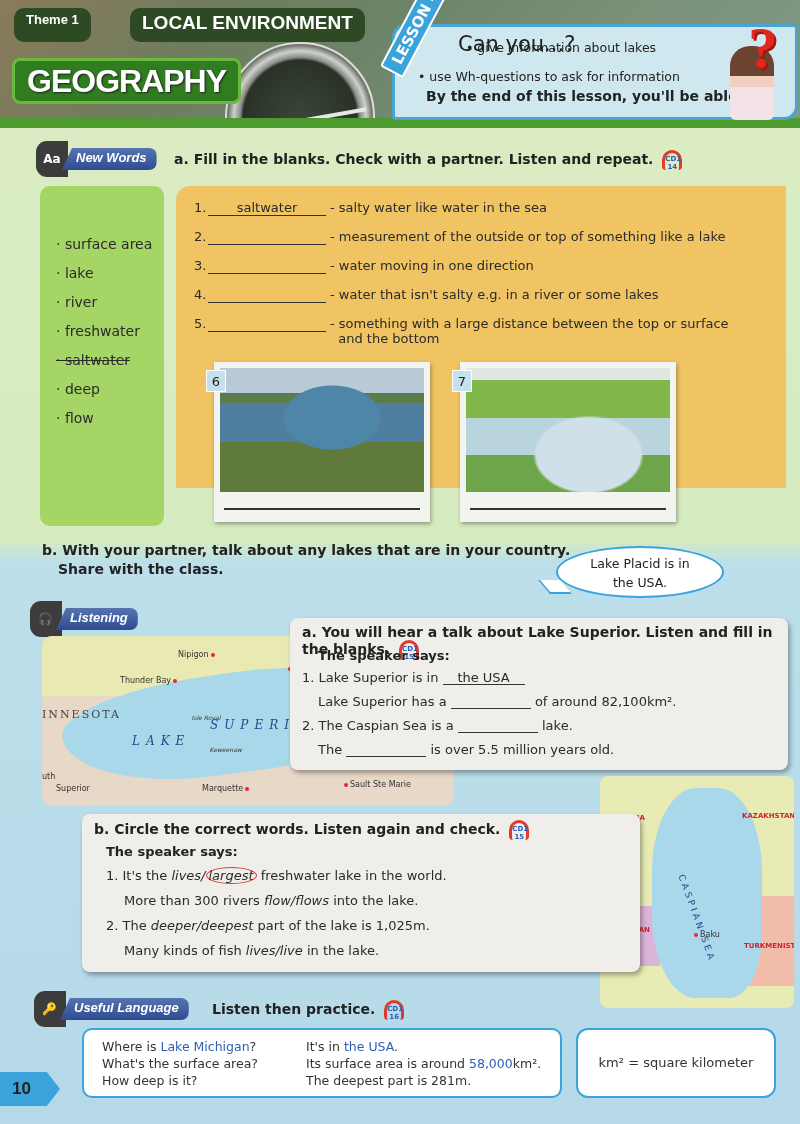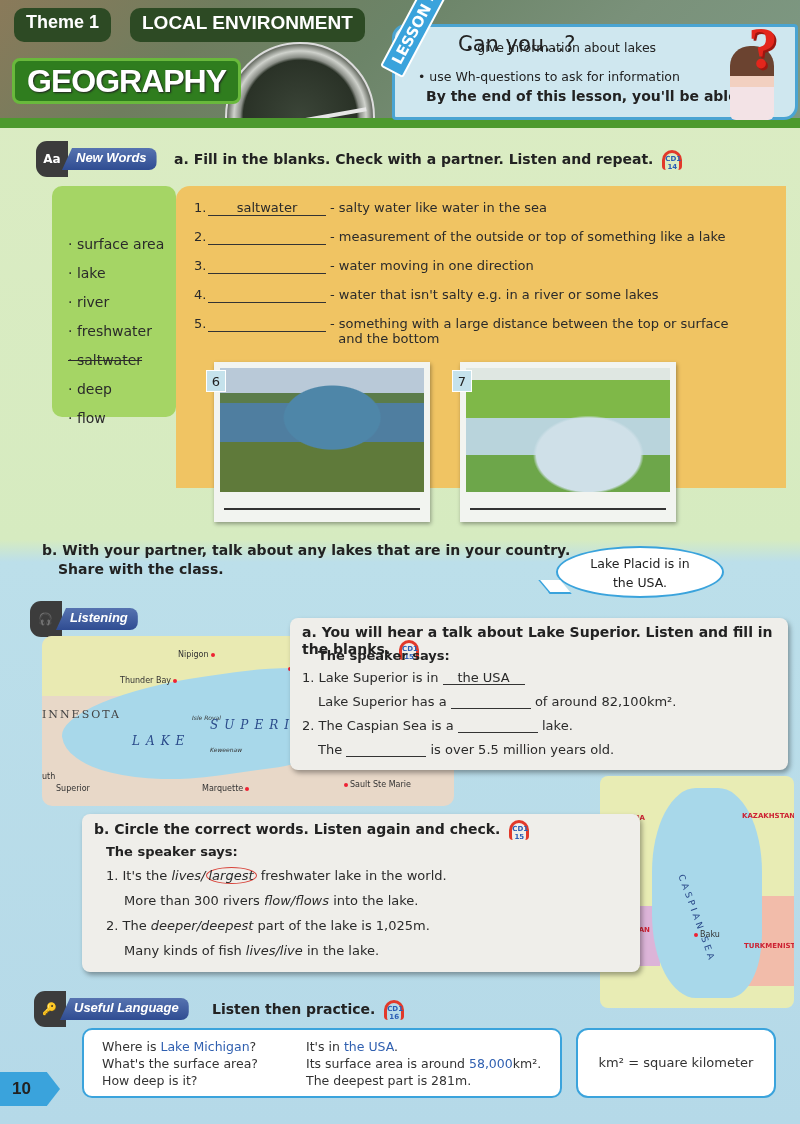--- a/index.html
+++ b/index.html
@@ -1,40 +1,40 @@
 <!DOCTYPE html>
 <html><head>
 <meta charset="utf-8">
 <style>
 *{box-sizing:border-box;margin:0;padding:0}
 body{width:800px;height:1124px;overflow:hidden;font-family:"DejaVu Sans",sans-serif;background:#b8dcea;position:relative;color:#222}
 .page{position:absolute;inset:0;background:linear-gradient(180deg,#dcecc4 0%,#d6ebc0 48%,#bcdfea 50%,#b5d9e8 100%)}
 
 .header{position:absolute;left:0;top:0;width:800px;height:128px;background:linear-gradient(135deg,#8a7a5a 0%,#6f7d5e 25%,#6c8468 45%,#7a917a 70%,#7e9a84 100%);overflow:hidden}
 .header .green-band{position:absolute;left:0;right:0;top:118px;height:10px;background:#4d9a2e}
-.theme-pill{position:absolute;left:14px;top:8px;height:34px;background:#2d4a24;border-radius:10px;color:#fff;font-weight:bold;font-size:18px;padding:4px 12px;font-family:"Liberation Sans",sans-serif}
+.theme-pill{position:absolute;left:14px;top:8px;height:34px;background:#2d4a24;border-radius:10px;color:#fff;font-weight:bold;font-size:13px;padding:4px 12px;font-family:"Liberation Sans",sans-serif}
 .theme-pill.t2{left:130px;font-size:19px}
 .geo-pill{position:absolute;left:12px;top:58px;height:46px;background:#2f7d1e;border:3px solid #69b93c;border-radius:8px;padding:0 12px;color:#fff;font-weight:bold;font-size:32px;line-height:40px;font-family:"Liberation Sans",sans-serif;text-shadow:1px 1px 2px #222;letter-spacing:-1px}
 .compass{position:absolute;left:225px;top:42px;width:150px;height:150px;border-radius:50%;background:radial-gradient(circle,#3b4538 0%,#2a3227 55%,#8b8f88 58%,#cfd2cc 64%,#6e736a 70%);border:2px solid #ddd}
 .compass .needle{position:absolute;left:40px;top:72px;width:100px;height:4px;background:#e6e6e6;transform:rotate(-10deg)}
 .lesson-box{position:absolute;left:392px;top:24px;width:406px;height:96px;background:#cfe7ef;border:3px solid #4aa4d2;border-radius:14px 4px 14px 4px}
 .lesson-tag{position:absolute;left:380px;top:66px;transform:rotate(-62deg);transform-origin:left top;background:#3aa3dc;color:#fff;font-weight:bold;font-size:15px;padding:2px 8px;border-radius:3px;border:2px solid #fff}
 .can-you{position:absolute;left:458px;top:32px;font-weight:normal;font-size:21px}
 .goal{position:absolute;font-size:12.5px}
 .by-end{position:absolute;left:426px;top:88px;font-weight:bold;font-size:14px}
 .girl{position:absolute;left:730px;top:46px;width:44px;height:74px;border-radius:20px 20px 6px 6px;background:linear-gradient(180deg,#6b4330 0 40%,#f2d0c0 40% 55%,#f3e3e6 55%)}
 .qmark{position:absolute;left:748px;top:14px;color:#e3261c;font-size:60px;font-weight:bold;font-family:"Liberation Serif",serif;text-shadow:2px 2px 0 #9c1710}
 
 .sec-label{position:absolute;display:flex;align-items:center;height:22px}
 .sec-icon{width:32px;height:36px;background:#3c3c3c;border-radius:11px 0 0 11px;color:#fff;font-size:12px;display:flex;align-items:center;justify-content:center;font-weight:bold}
 .sec-text{height:22px;background:linear-gradient(#5673b0,#2f4c92);color:#fff;font-weight:bold;font-size:13px;padding:2px 10px 0 14px;border-radius:0 8px 8px 0;margin-left:-6px;clip-path:polygon(10px 0,100% 0,100% 100%,0 100%);font-family:"Liberation Sans",sans-serif;font-style:italic}
 .instr{position:absolute;font-weight:bold;font-size:14px;color:#222}
 .cd{display:inline-block;width:20px;height:20px;border-radius:10px 10px 4px 4px;border:3px solid #e2392a;border-bottom:none;position:relative;vertical-align:middle;margin-left:4px;font-size:7px;color:#2b5db5;text-align:center;line-height:8px;font-weight:bold;padding-top:2px}
 
-.word-panel{position:absolute;left:52px;top:186px;width:124px;height:231px;background:#a5d565;border-radius:10px}
+.word-panel{position:absolute;left:40px;top:186px;width:124px;height:340px;background:#a5d565;border-radius:10px}
 .word{position:absolute;left:16px;font-size:14px;color:#2a2a2a}
 .word.struck{text-decoration:line-through}
 .def-panel{position:absolute;left:176px;top:186px;width:610px;height:302px;background:#f0c463;border-radius:14px 0 0 0}
 .def-row{position:absolute;left:18px;font-size:13px;color:#2a2a2a;display:flex}
 .def-num{width:14px}
 .def-blank{display:inline-block;width:118px;border-bottom:1px solid #333;text-align:center;margin-right:4px;height:16px}
 .photo{position:absolute;background:#f2f4f0;box-shadow:1px 2px 4px rgba(0,0,0,.35);padding:6px}
 .photo .img{width:100%;height:124px}
 .photo .line{position:absolute;left:10px;right:10px;bottom:12px;border-bottom:2px solid #333}
 .photo .num{position:absolute;left:-8px;top:8px;width:20px;height:22px;background:#c5e2ec;border:1px solid #fff;font-size:13px;text-align:center;line-height:22px}

